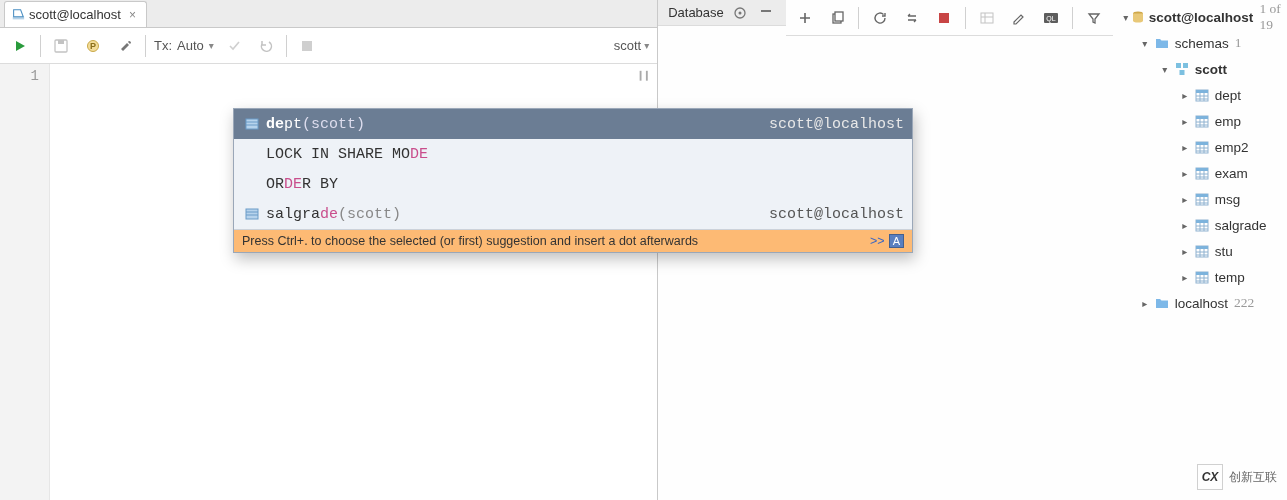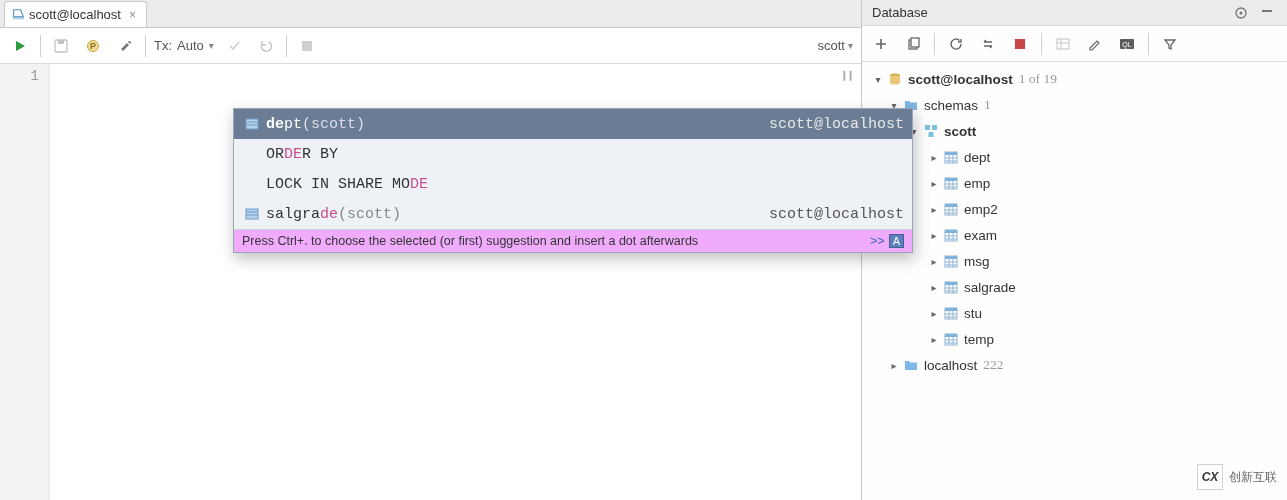--- a/index.html
+++ b/index.html
@@ -15,21 +15,21 @@
     }
     .left {
       width: 862px;
       display: flex;
       flex-direction: column;
       border-right: 1px solid #c9c9c9;
     }
     .right {
       flex: 1;
       display: flex;
-      flex-direction: column;
+      flex-direction: row;
       background: #fefefe;
     }
     
     .tab-bar {
       height: 28px;
       display: flex;
       align-items: flex-end;
       border-bottom: 1px solid #c9c9c9;
       background: #ececec;
       padding-left: 4px;
@@ -162,21 +162,21 @@
     .ac-name .hl { color: #c94e8c; }
     .ac-row.selected .ac-name .hl { color: #fff; font-weight: bold; }
     .ac-context { color: #888; }
     .ac-row.selected .ac-context { color: #dde; }
     .ac-right { margin-left: auto; color: #555; }
     .ac-row.selected .ac-right { color: #e8e8e8; }
     .ac-hint {
       font-family: "Segoe UI", Arial, sans-serif;
       font-size: 12.5px;
       padding: 4px 8px;
-      background: #f0abfc;
+      background: #fdba74;
       border-top: 1px solid #ccd2da;
       display: flex;
       align-items: center;
     }
     .ac-hint-link { color: #3a66c2; margin-left: auto; }
     .ac-hint-badge {
       display: inline-block;
       background: #5a7fbf;
       color: #fff;
       font-size: 11px;
@@ -598,25 +598,25 @@
             <line x1="1" y1="5" x2="13" y2="5" stroke="#6a9bc7"></line>
             <line x1="1" y1="8" x2="13" y2="8" stroke="#6a9bc7"></line>
           </svg>
         </span>
         <span class="ac-name"><span class="hl">de</span>pt</span>
         <span class="ac-context">(scott)</span>
         <span class="ac-right">scott@localhost</span>
       </div>
       <div class="ac-row">
         <span class="ac-icon"></span>
-        <span class="ac-name">OR<span class="hl">DE</span>R BY</span>
+        <span class="ac-name">LOCK IN SHARE MO<span class="hl">DE</span></span>
       </div>
       <div class="ac-row">
         <span class="ac-icon"></span>
-        <span class="ac-name">LOCK IN SHARE MO<span class="hl">DE</span></span>
+        <span class="ac-name">OR<span class="hl">DE</span>R BY</span>
       </div>
       <div class="ac-row">
         <span class="ac-icon">
           <svg width="14" height="14" viewBox="0 0 14 14">
             <rect x="1" y="2" width="12" height="10" fill="#b7d3ec" stroke="#6a9bc7"></rect>
             <line x1="1" y1="5" x2="13" y2="5" stroke="#6a9bc7"></line>
             <line x1="1" y1="8" x2="13" y2="8" stroke="#6a9bc7"></line>
           </svg>
         </span>
         <span class="ac-name">salgra<span class="hl">de</span></span>

